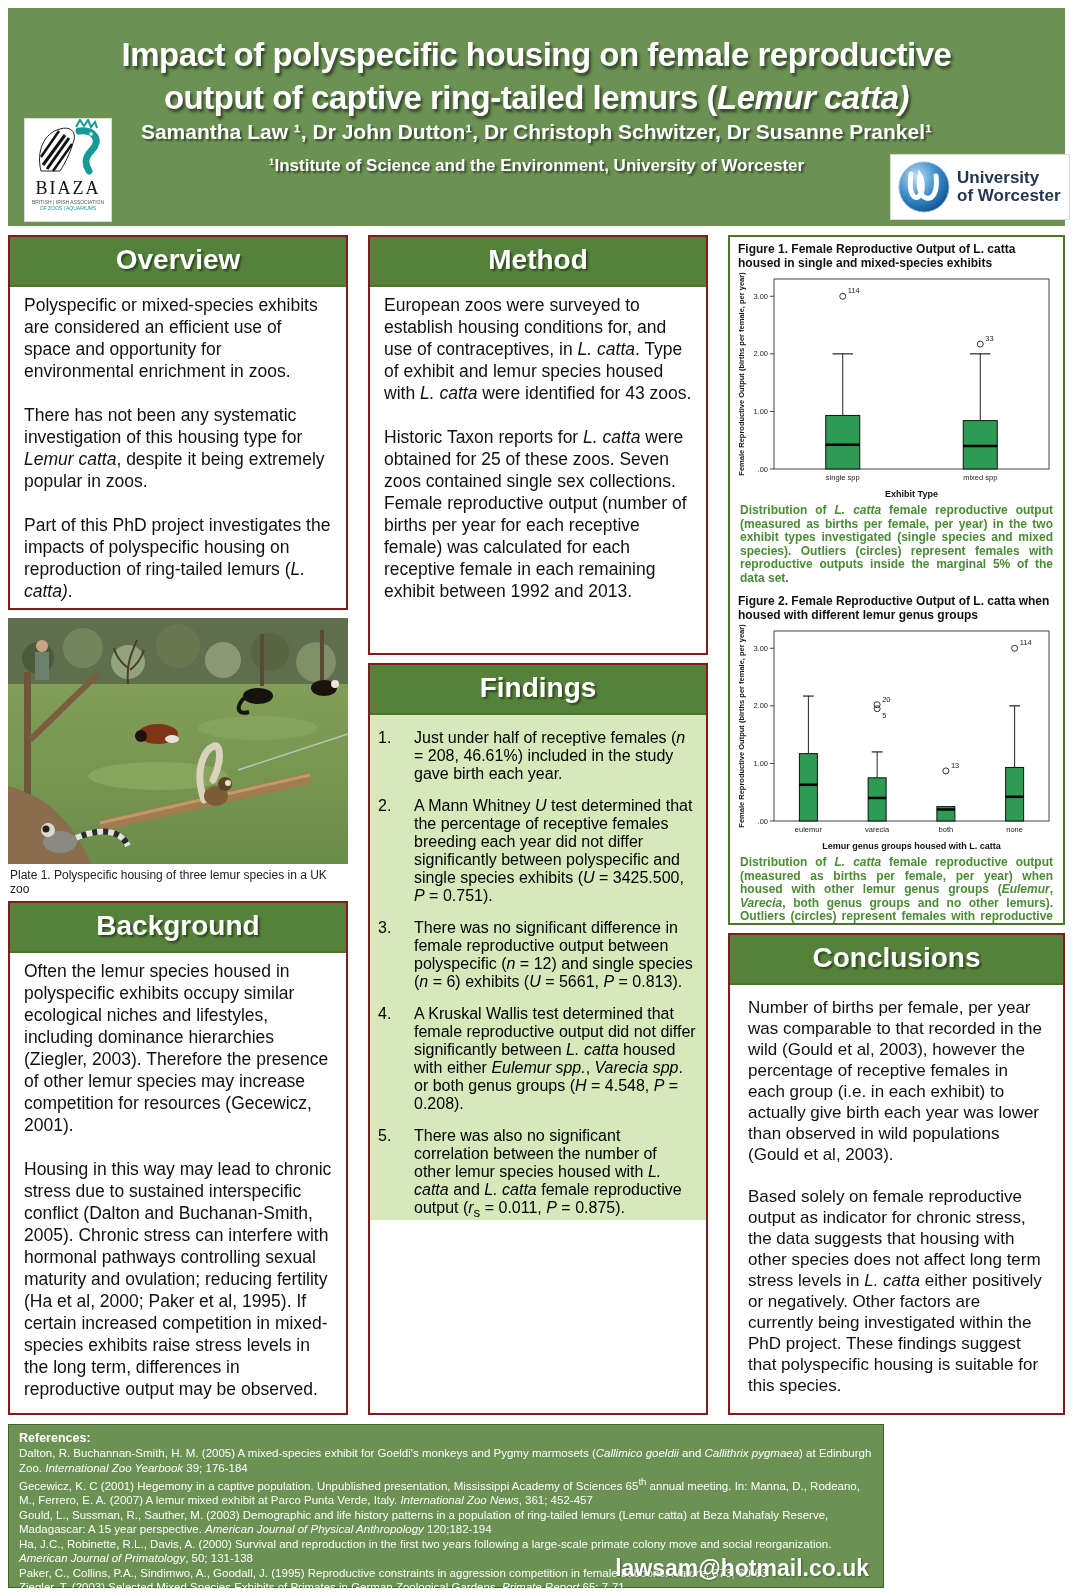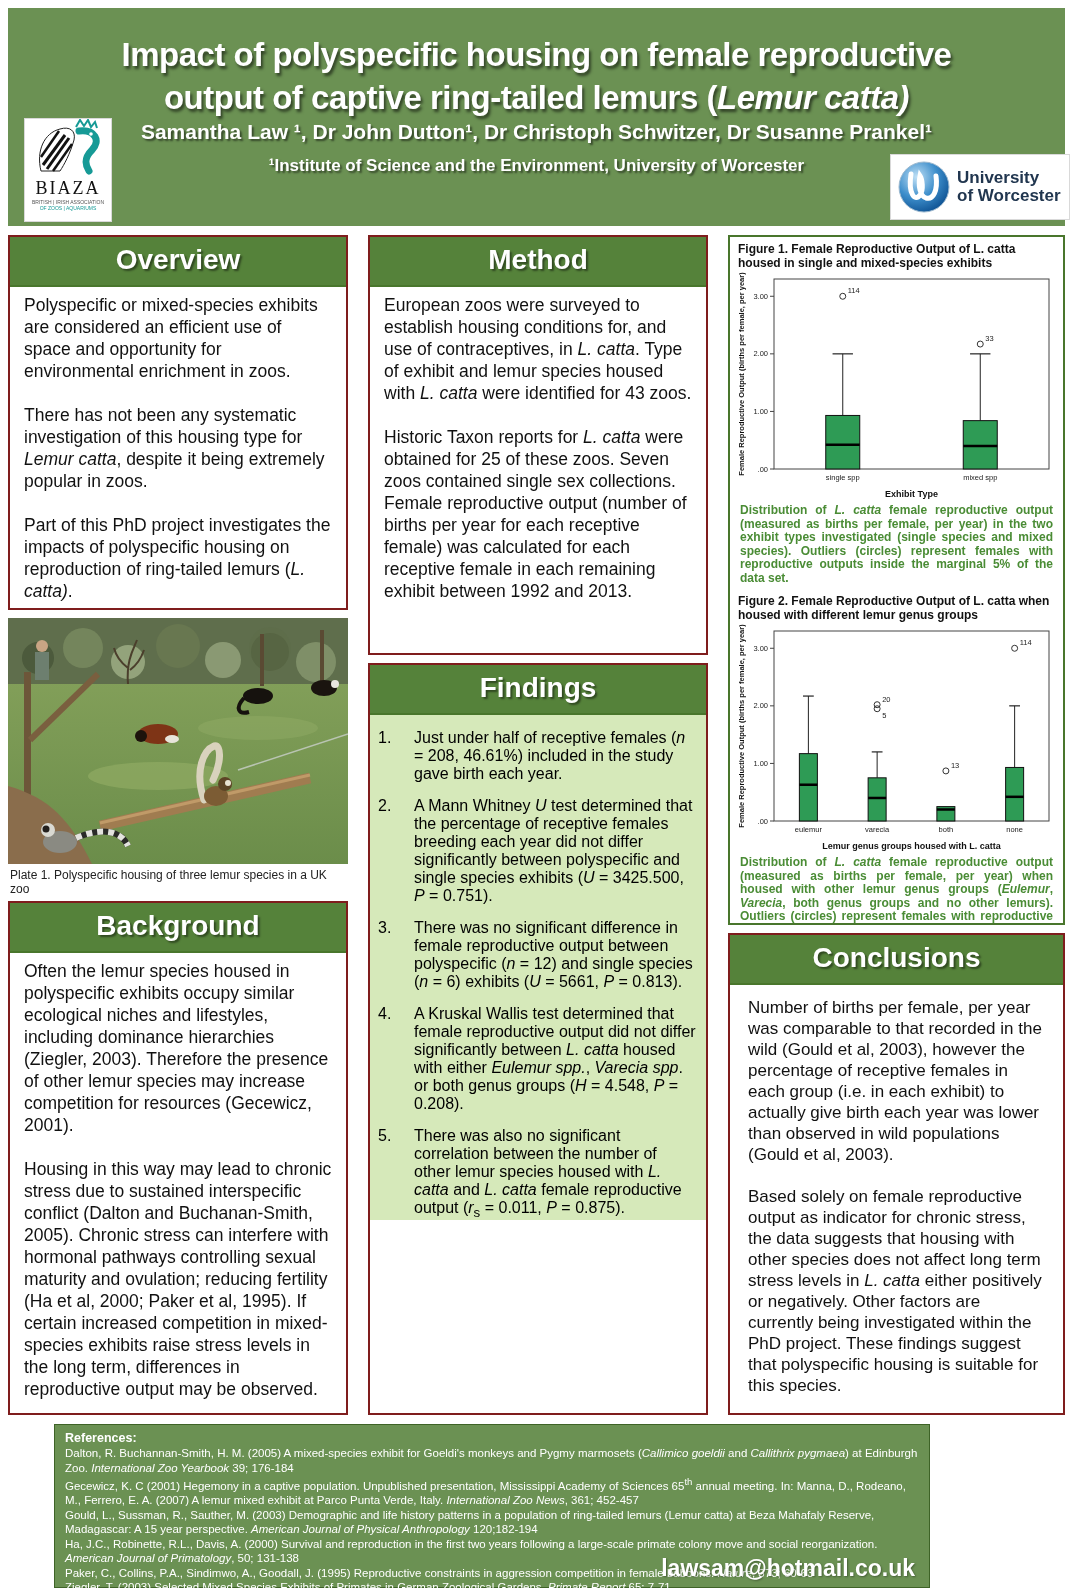--- a/index.html
+++ b/index.html
@@ -49,21 +49,21 @@
             border:2px solid #49762c;box-sizing:border-box;overflow:hidden;}
   .figtitle{font-weight:bold;font-size:12px;line-height:14px;text-align:left;
             padding:5px 8px 1px;color:#111;}
   .figcap{color:#4a8c35;font-weight:bold;font-size:12px;line-height:13.5px;text-align:justify;
           padding:3px 10px 4px;}
   svg.boxplot{display:block;margin:0 auto;}
   svg text{font-family:"Liberation Sans",sans-serif;}
 
   
   .refs{position:absolute;left:8px;top:1424px;width:876px;height:164px;background:#6b9153;
-        border:1px solid #3e6327;box-sizing:border-box;color:#fff;padding:6px 10px;margin-left:46px;}
+        border:1px solid #3e6327;box-sizing:border-box;color:#fff;padding:6px 10px;}
   .refs .rhead{font-weight:bold;font-size:12.5px;line-height:15px;}
   .refs .rline{font-size:11.5px;line-height:14.5px;}
   .email{position:absolute;right:14px;bottom:5px;font-size:23px;font-weight:bold;color:#fff;
          text-shadow:1px 1px 2px rgba(0,0,0,.35);}
 </style>
 </head>
 <body>
 
 <div class="poster">
 

